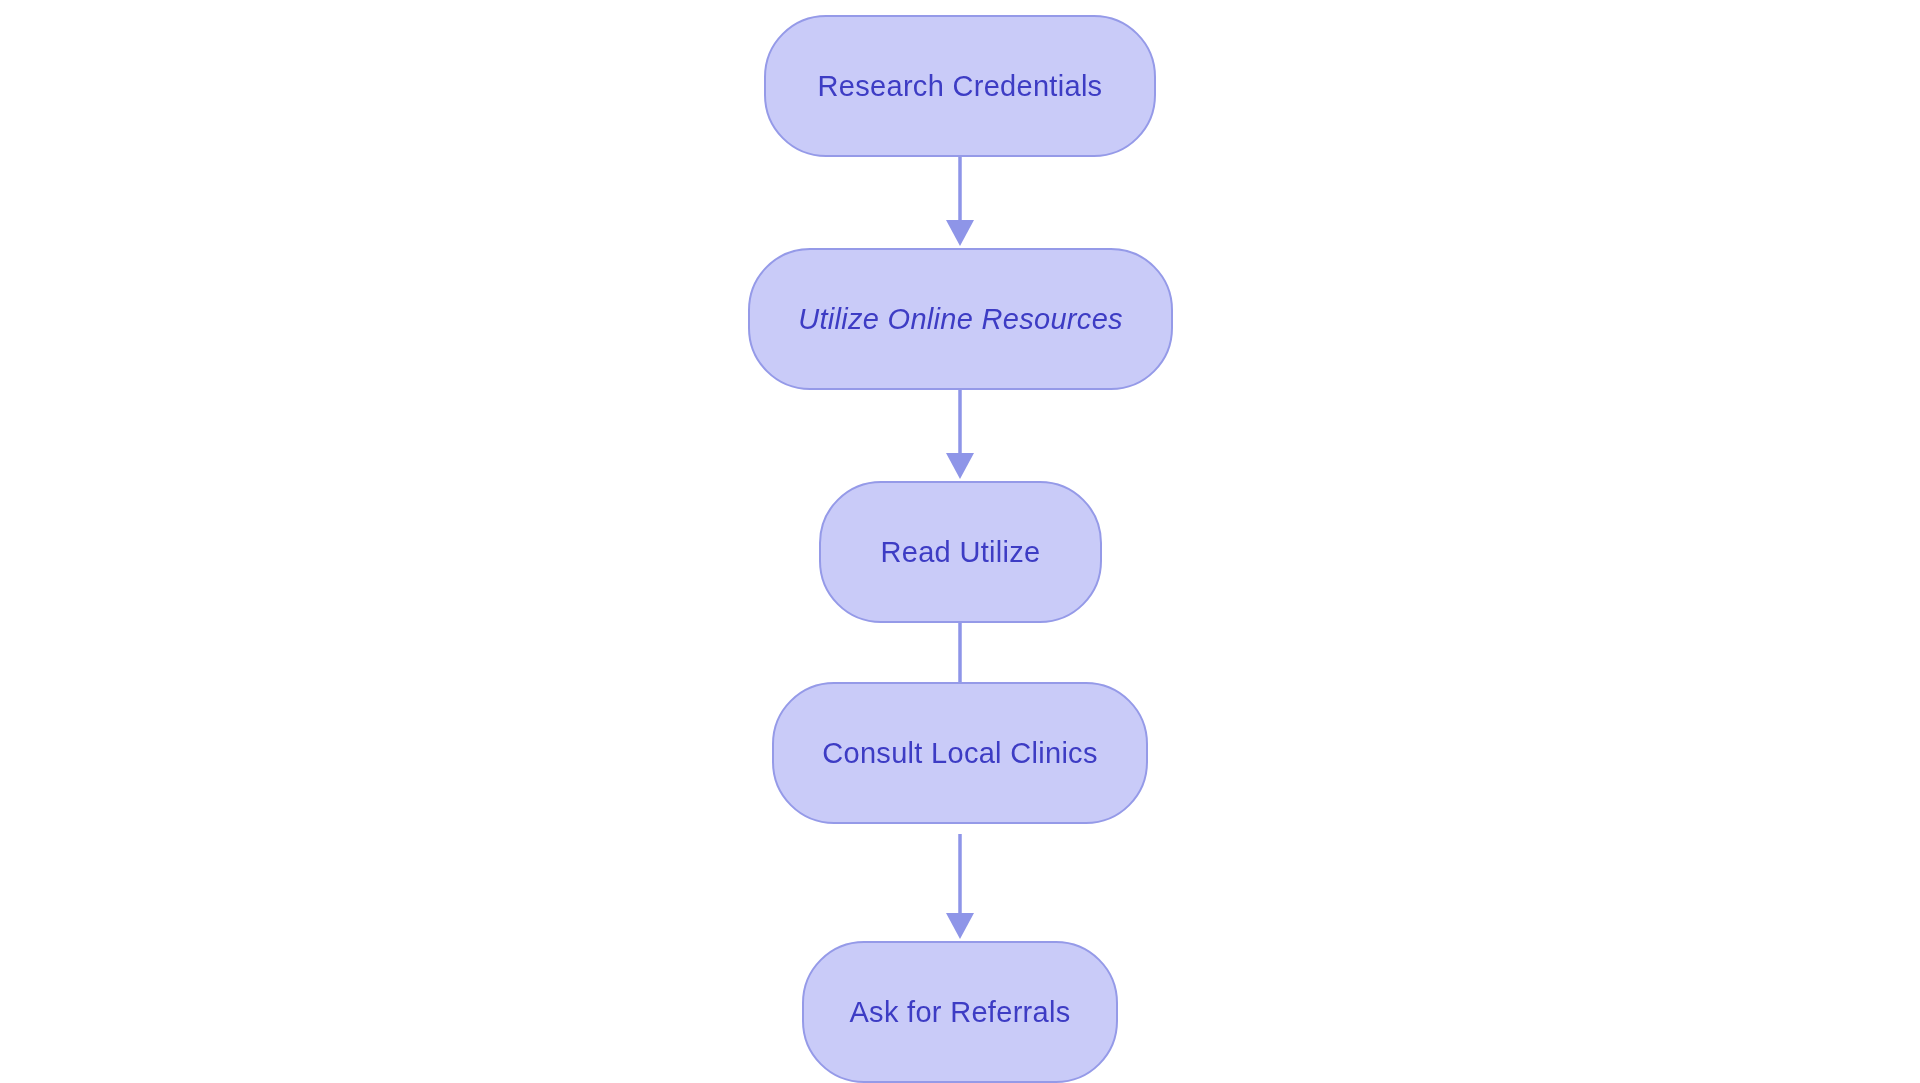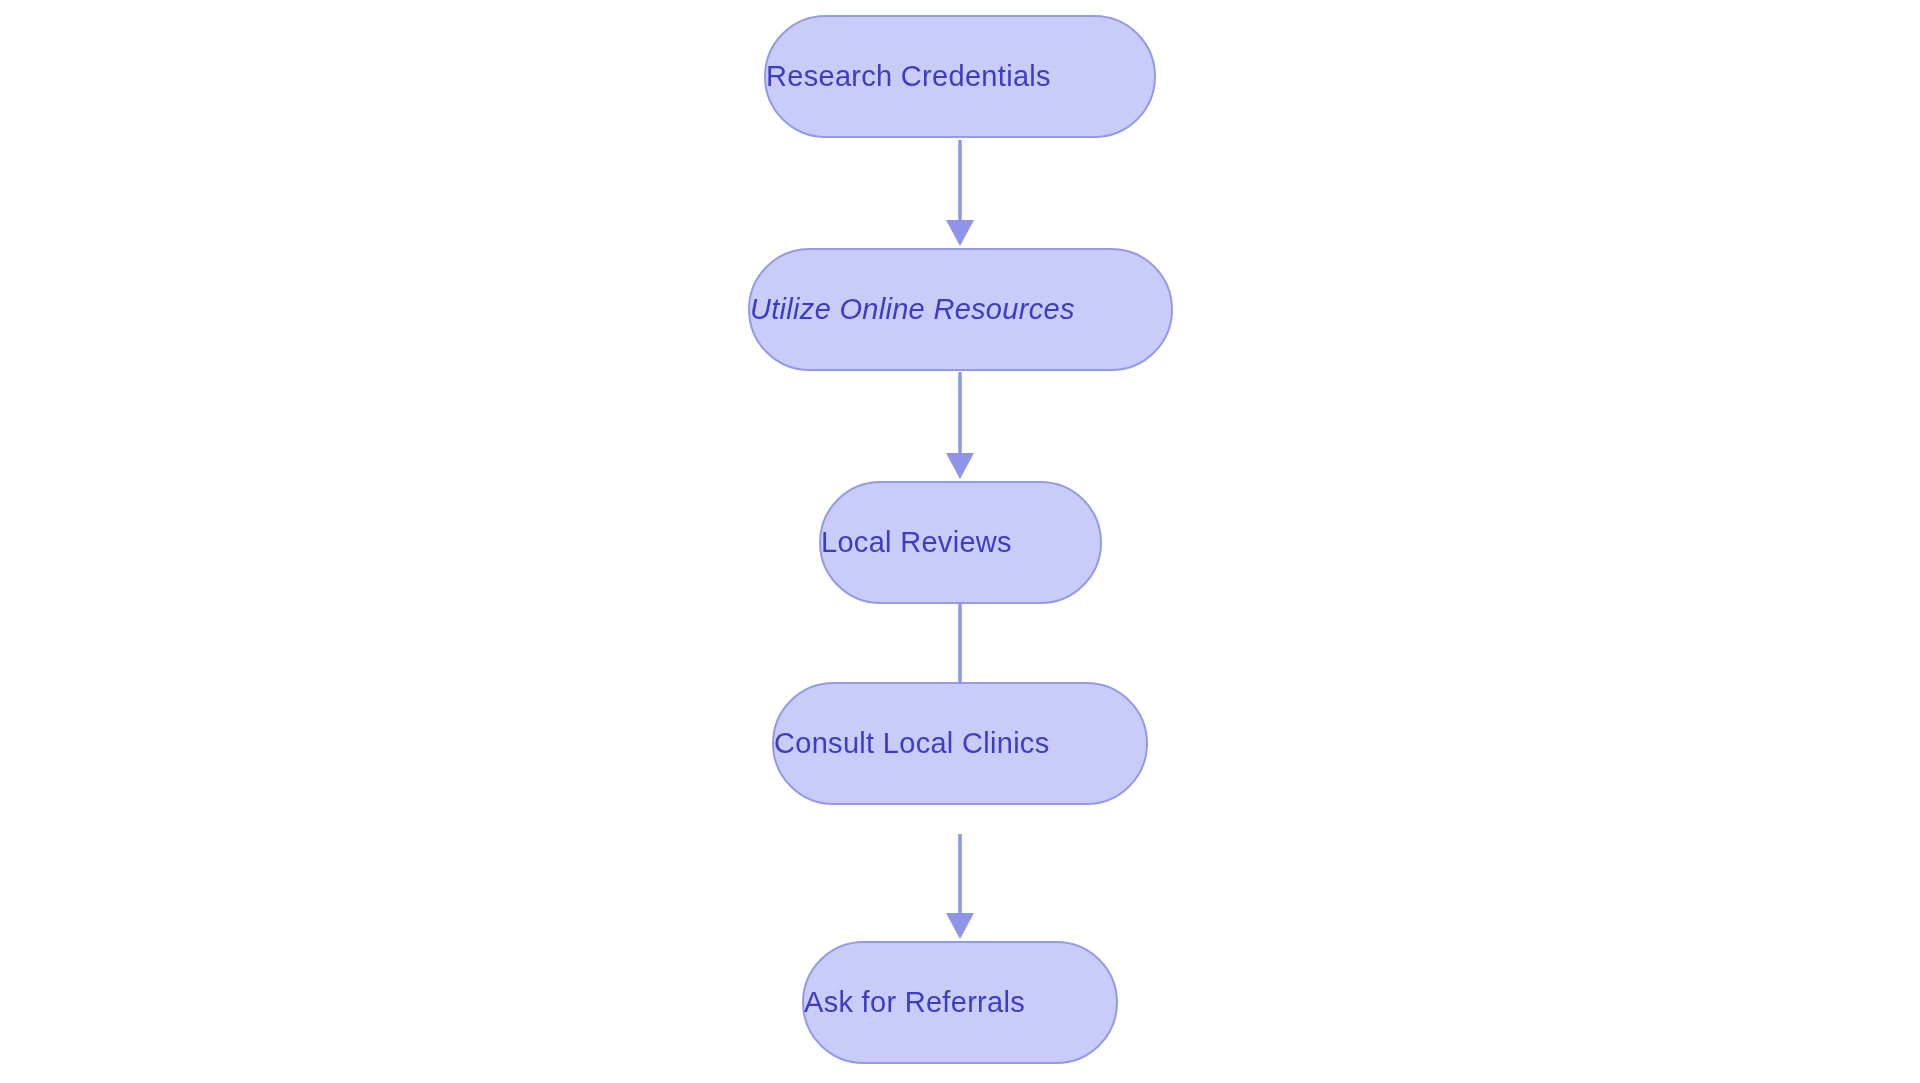--- a/index.html
+++ b/index.html
@@ -22,27 +22,28 @@
     position: relative;
   }
   .canvas {
     position: absolute;
     inset: 0;
     width: 1920px;
     height: 1083px;
   }
   .node {
     position: absolute;
-    height: 123px;
+    height: 142px;
     border-radius: 62px;
     background: var(--node-fill);
     border: 2px solid var(--node-border);
     box-sizing: border-box;
     display: flex;
     align-items: center;
+    justify-content: center;
   }
   .node .label {
     color: var(--node-text);
     font-size: 29px;
     letter-spacing: 0.3px;
     white-space: nowrap;
   }
   .n1 { left: 764px; top: 15px;  width: 392px; }
   .n2 { left: 748px; top: 248px; width: 425px; font-style: italic; }
   .n3 { left: 819px; top: 481px; width: 283px; }
@@ -88,21 +89,21 @@
 
   <div class="node n1">
     <span class="label">Research Credentials</span>
   </div>
 
   <div class="node n2">
     <span class="label">Utilize Online Resources</span>
   </div>
 
   <div class="node n3">
-    <span class="label">Local Reviews</span>
+    <span class="label">Read Utilize</span>
   </div>
 
   <div class="node n4">
     <span class="label">Consult Local Clinics</span>
   </div>
 
   <div class="node n5">
     <span class="label">Ask for Referrals</span>
   </div>
 

